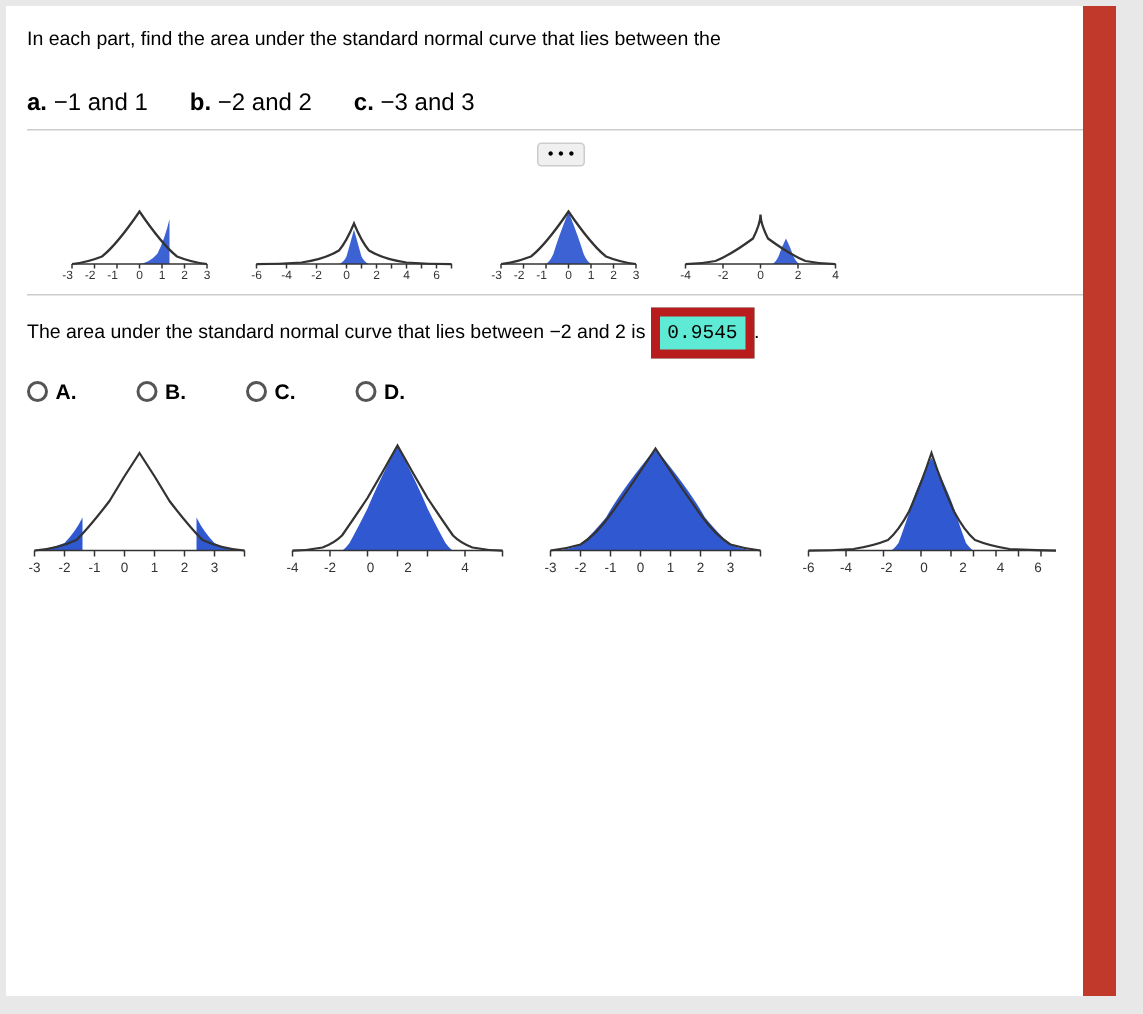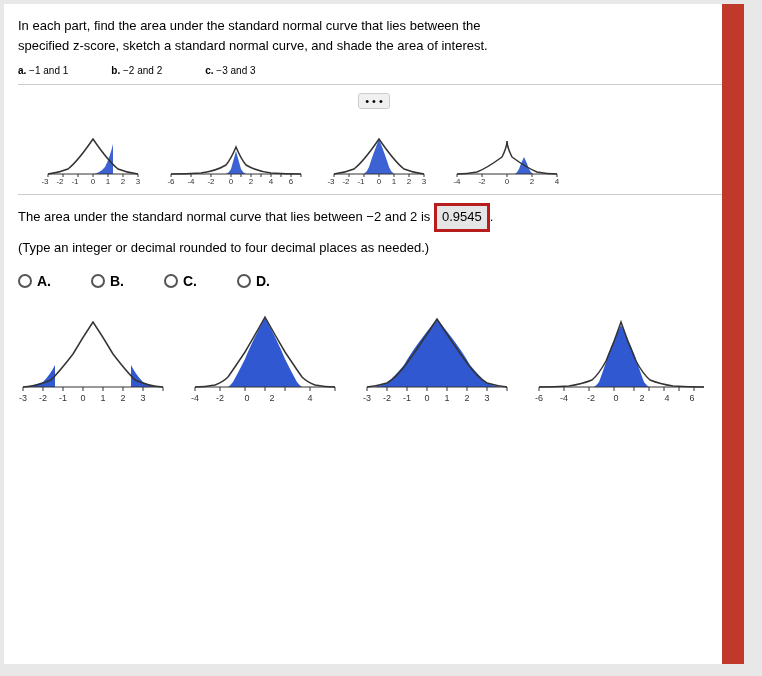--- a/index.html
+++ b/index.html
@@ -15,26 +15,26 @@
       background: #fff;
       width: 740px;
       min-height: 660px;
       margin: 4px;
       padding: 12px 14px;
       position: relative;
     }
     .instructions {
       font-size: 13px;
       line-height: 1.5;
-      margin-bottom: 10px;
+      margin-bottom: 24px;
     }
     .parts-row {
       display: flex;
-      gap: 43px;
-      font-size: 10px;
+      gap: 28px;
+      font-size: 16px;
       margin-bottom: 8px;
       text-align: center;
     }
     .divider {
       border: none;
       border-top: 1px solid #ccc;
       margin: 8px 0;
     }
     .graphs-row {
       display: flex;
@@ -64,26 +64,27 @@
       display: block;
     }
     .section-text {
       font-size: 13px;
       line-height: 1.6;
       margin: 6px 0;
     }
     .bold { font-weight: bold; }
     .answer-box {
       display: inline-block;
-      border: 3px solid #b91c1c;
+      border: 6px solid #b91c1c;
       padding: 1px 5px;
       min-width: 50px;
       text-align: center;
-      background: #e5e5e5;
+      background: #5eead4;
       font-size: 13px;
+      font-family: Liberation Mono, monospace;
     }
     .options-row {
       display: flex;
       gap: 40px;
       align-items: center;
       margin: 14px 0 8px 0;
       font-size: 14px;
     }
     .option-label {
       display: flex;
@@ -120,21 +121,20 @@
       background: #c0392b;
     }
   </style>
 </head>
 <body>
 
 <div class="main-container">
 
   <div class="instructions">
     <span>In each part, find the area under the standard normal curve that lies between the</span><br>
-    <span>specified z-score, sketch a standard normal curve, and shade the area of interest.</span>
   </div>
 
   <div class="parts-row">
     <span><b>a.</b> −1 and 1</span>
     <span><b>b.</b> −2 and 2</span>
     <span><b>c.</b> −3 and 3</span>
   </div>
 
   <hr class="divider">
 
@@ -242,23 +242,20 @@
     </div>
   </div>
 
   <hr class="divider">
 
 
   <div class="section-text">
     The area under the standard normal curve that lies between −2 and 2 is
     <span class="answer-box">0.9545</span>.
   </div>
-  <div class="section-text">
-    <span>(Type an integer or decimal rounded to four decimal places as needed.)</span>
-  </div>
 
 
   <div class="options-row">
     <div class="option-label">
       <span class="radio-circle"></span>
       <span><b>A.</b></span>
     </div>
     <div class="option-label">
       <span class="radio-circle"></span>
       <span><b>B.</b></span>

